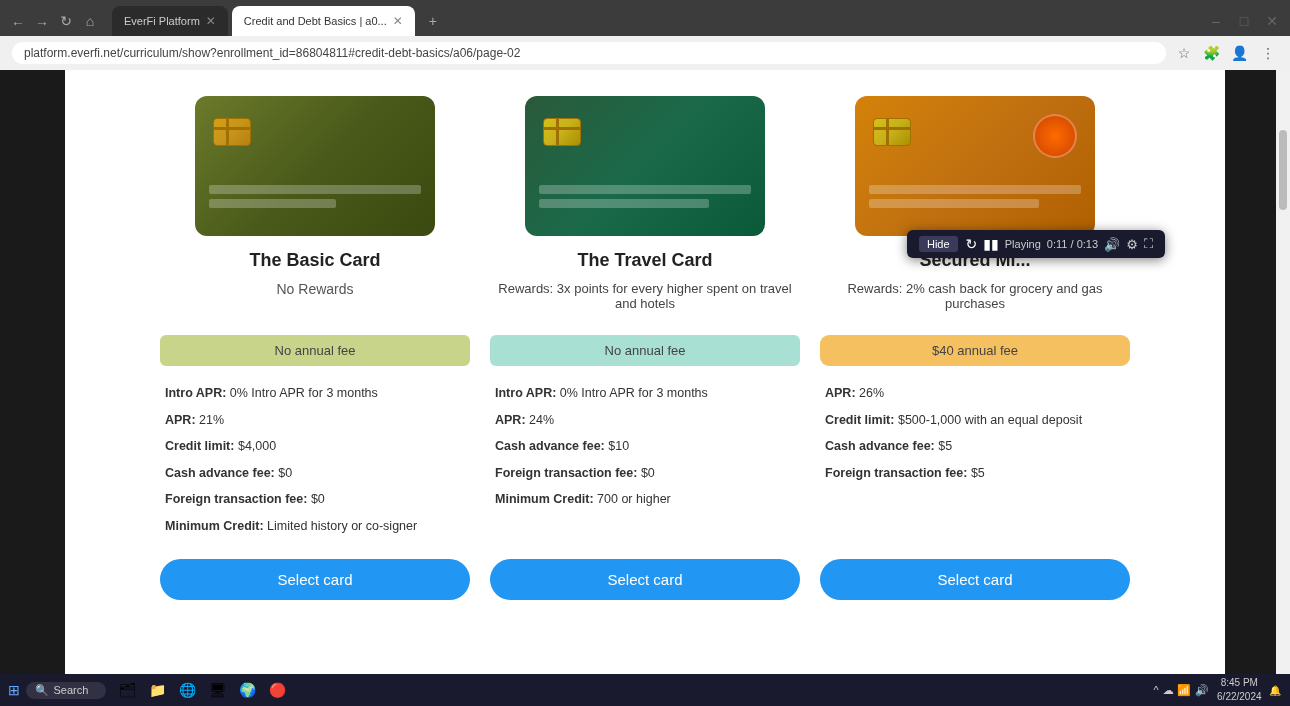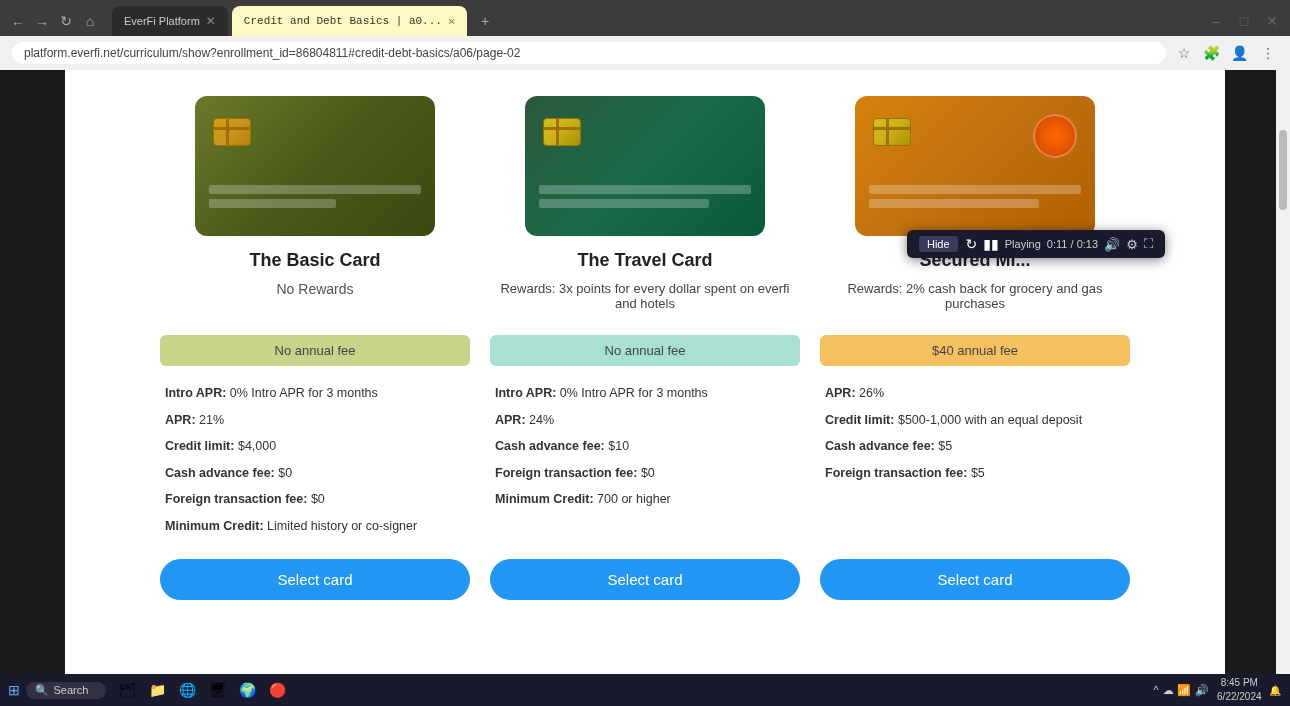--- a/index.html
+++ b/index.html
@@ -43,23 +43,22 @@
       padding: 4px 12px;
       font-size: 11px;
       color: #ccc;
       display: flex;
       align-items: center;
       gap: 6px;
       height: 30px;
       cursor: pointer;
     }
     .tab.active {
-      background: #fef9c3;
+      background: #ffffff;
       color: #333;
-      font-family: Liberation Mono, monospace;
     }
     .tab-close {
       font-size: 12px;
       color: #888;
       cursor: pointer;
     }
     .address-bar {
       background: #f0f0f0;
       height: 34px;
       display: flex;
@@ -229,21 +228,21 @@
       padding: 8px;
       text-align: center;
       border-radius: 6px;
       font-size: 13px;
       font-weight: 500;
       margin-bottom: 14px;
       color: #444;
     }
     .fee-green { background: #c8d48a; }
     .fee-teal { background: #a8e0d4; }
-    .fee-orange { background: #f5c060; }
+    .fee-orange { background: #f5c060; border-radius: 9px; }
 
     
     .details-list {
       width: 100%;
       font-size: 12.5px;
       color: #333;
       line-height: 1.8;
       margin-left: 10px;
     }
     .detail-item {
@@ -499,21 +498,21 @@
 
     <div class="card-column">
       <div class="credit-card-img card-travel">
         <div class="card-chip" style="background:linear-gradient(135deg,#d4c017,#c8b01a,#a89000);"></div>
         <div class="card-stripe-group">
           <div class="card-stripe"></div>
           <div class="card-stripe medium"></div>
         </div>
       </div>
       <div class="card-name">The Travel Card</div>
-      <div class="rewards-text">Rewards: 3x points for every dollar spent on everfi and hotels</div>
+      <div class="rewards-text">Rewards: 3x points for every higher spent on travel and hotels</div>
       <div class="annual-fee-badge fee-teal">No annual fee</div>
       <div class="details-list">
         <div class="detail-item">
           <span class="detail-label">Intro APR:</span>
           <span>0% Intro APR for 3 months</span>
         </div>
         <div class="detail-item">
           <span class="detail-label">APR:</span>
           <span>24%</span>
         </div>

